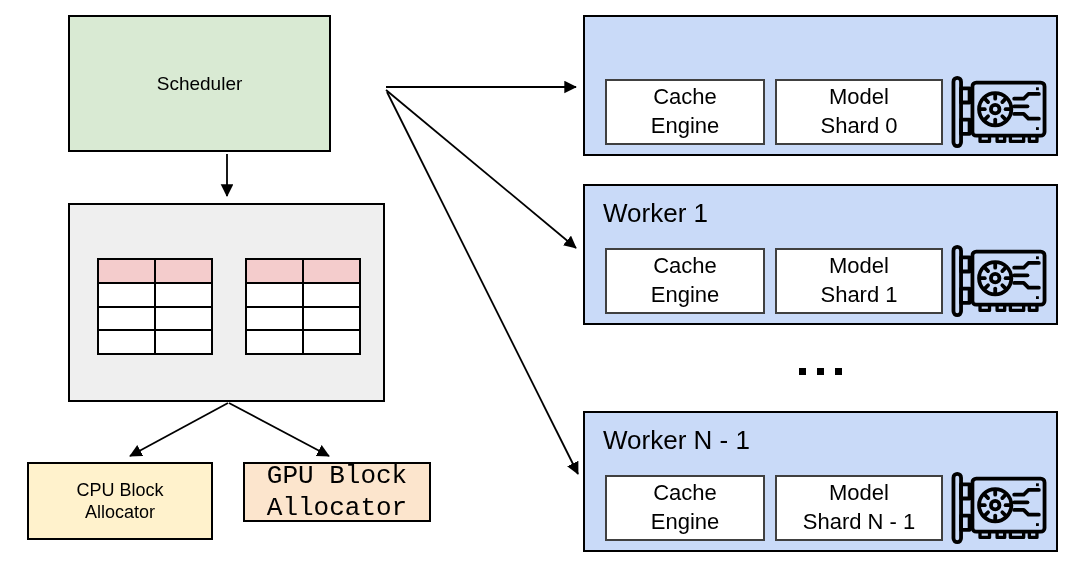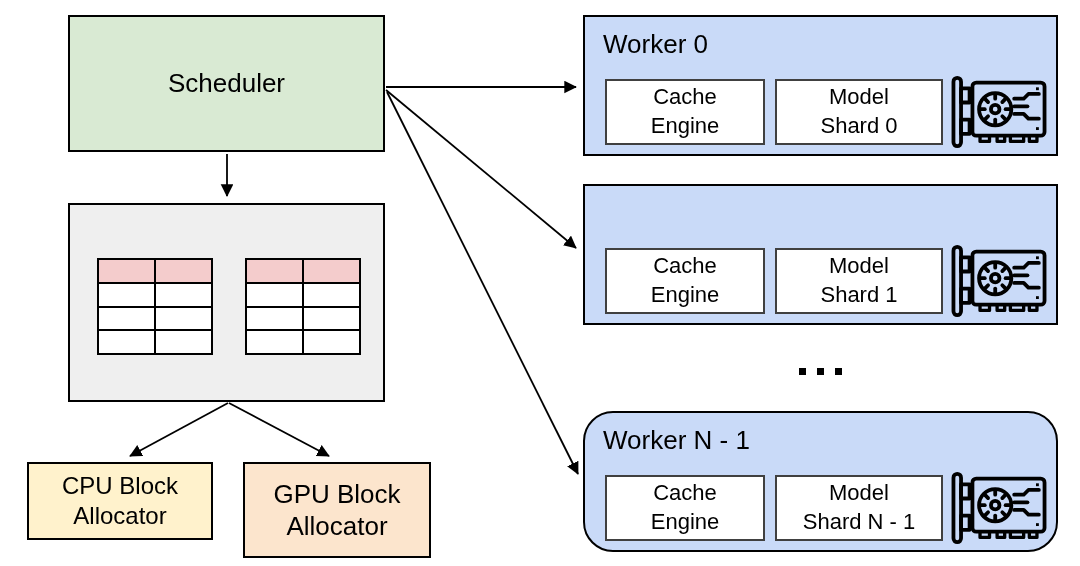--- a/index.html
+++ b/index.html
@@ -20,23 +20,23 @@
     border: 2px solid #000;
   }
   .center-label {
     display: flex;
     align-items: center;
     justify-content: center;
     text-align: center;
   }
   
   .scheduler {
-    left: 68px; top: 15px; width: 317px; height: 137px;
+    left: 68px; top: 15px; width: 263px; height: 137px;
     background: #d9ead3;
-    font-size: 26px;
+    font-size: 19px;
   }
   
   .kv-manager {
     left: 68px; top: 203px; width: 317px; height: 199px;
     background: #efefef;
   }
   .kv-title {
     position: absolute; left: 0; top: 12px; width: 100%;
     text-align: center; font-size: 26px;
   }
@@ -57,39 +57,40 @@
   .btable .cell { background: #ffffff; }
   .btable .cell.hdr { background: #f4cccc; }
   .kv-caption {
     position: absolute; left: 0; top: 158px; width: 100%;
     text-align: center; font-size: 24px;
   }
   
   .cpu-alloc {
     left: 27px; top: 462px; width: 186px; height: 78px;
     background: #fff2cc;
-    font-size: 24px; line-height: 1.25;
+    font-size: 18px; line-height: 1.25;
     white-space: pre-line;
   }
   .gpu-alloc {
-    left: 243px; top: 462px; width: 188px; height: 96px;
+    left: 243px; top: 462px; width: 188px; height: 60px;
     background: #fce5cd;
     font-size: 26px; line-height: 1.25;
     white-space: pre-line;
+    font-family: Liberation Mono, monospace;
   }
   
   .worker {
     position: absolute;
     left: 583px; width: 475px; height: 141px;
     background: #c9daf8;
     border: 2px solid #000;
   }
   .worker-0 { top: 15px; }
   .worker-1 { top: 184px; }
-  .worker-n { top: 411px; border-radius: 30px; }
+  .worker-n { top: 411px; }
   .worker-title {
     position: absolute; left: 18px; top: 12px;
     font-size: 26px;
   }
   .inner-box {
     position: absolute;
     top: 62px; height: 66px;
     background: #fff;
     border: 2px solid #404040;
     display: flex; align-items: center; justify-content: center;
@@ -160,21 +161,20 @@
   <div class="box cpu-alloc center-label">
     <span>CPU Block
 Allocator</span>
   </div>
   <div class="box gpu-alloc center-label">
     <span>GPU Block
 Allocator</span>
   </div>
 
   <div class="worker worker-0">
-    <div class="worker-title">Worker 0</div>
     <div class="inner-box cache-engine">
       <span>Cache
 Engine</span>
     </div>
     <div class="inner-box model-shard">
       <span>Model
 Shard 0</span>
     </div>
     <svg class="gpu-icon" viewBox="0 0 104 78" fill="none" stroke="#000" stroke-width="4" stroke-linejoin="round" stroke-linecap="round">
       <rect x="4" y="3" width="8" height="72" rx="4"></rect>
@@ -194,20 +194,21 @@
       <path d="M68 25 h10 l5 -5 h11"></path>
       <path d="M68 33 h14"></path>
       <path d="M68 41 h10 l5 5 h11"></path>
       <rect x="91" y="13" width="3" height="3" fill="#000" stroke="none"></rect>
       <rect x="91" y="55" width="3" height="3" fill="#000" stroke="none"></rect>
       <path d="M32 64 v6 h10 v-6 M50 64 v6 h8 v-6 M64 64 v6 h14 v-6 M84 64 v6 h8 v-6" stroke-width="3.5"></path>
     </svg>
   </div>
 
   <div class="worker worker-1">
+    <div class="worker-title">Worker 1</div>
     <div class="inner-box cache-engine">
       <span>Cache
 Engine</span>
     </div>
     <div class="inner-box model-shard">
       <span>Model
 Shard 1</span>
     </div>
     <svg class="gpu-icon" viewBox="0 0 104 78" fill="none" stroke="#000" stroke-width="4" stroke-linejoin="round" stroke-linecap="round">
       <rect x="4" y="3" width="8" height="72" rx="4"></rect>

